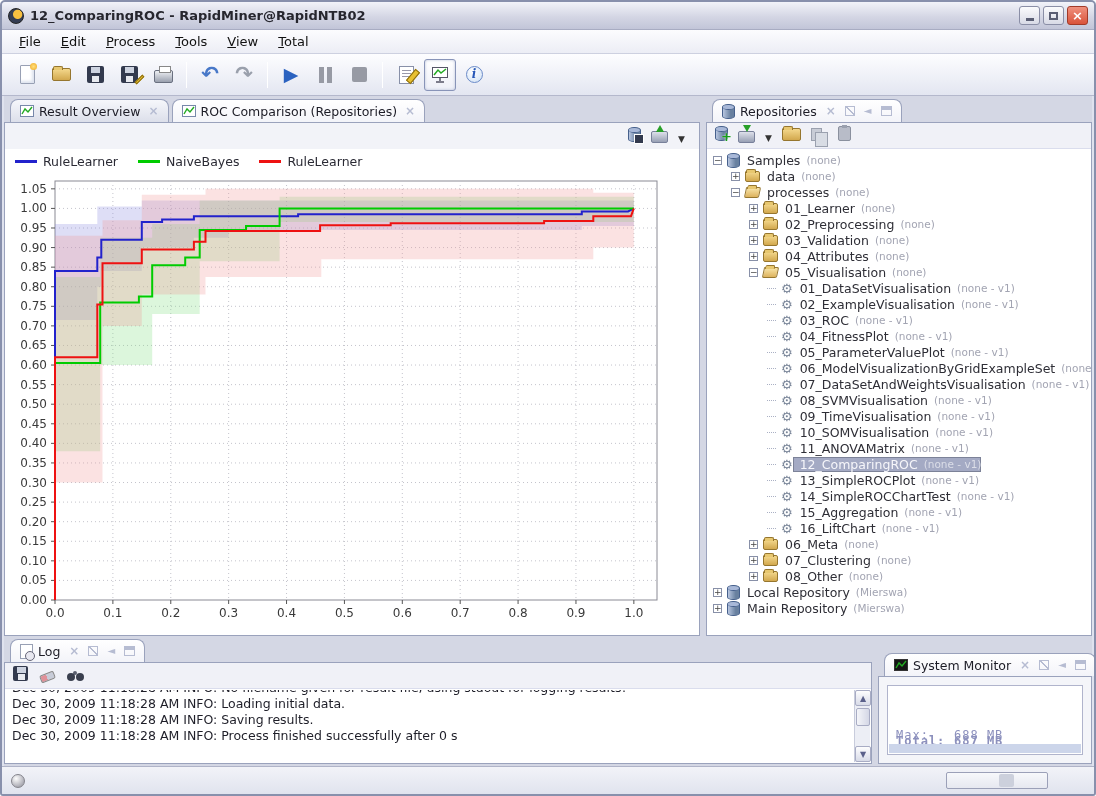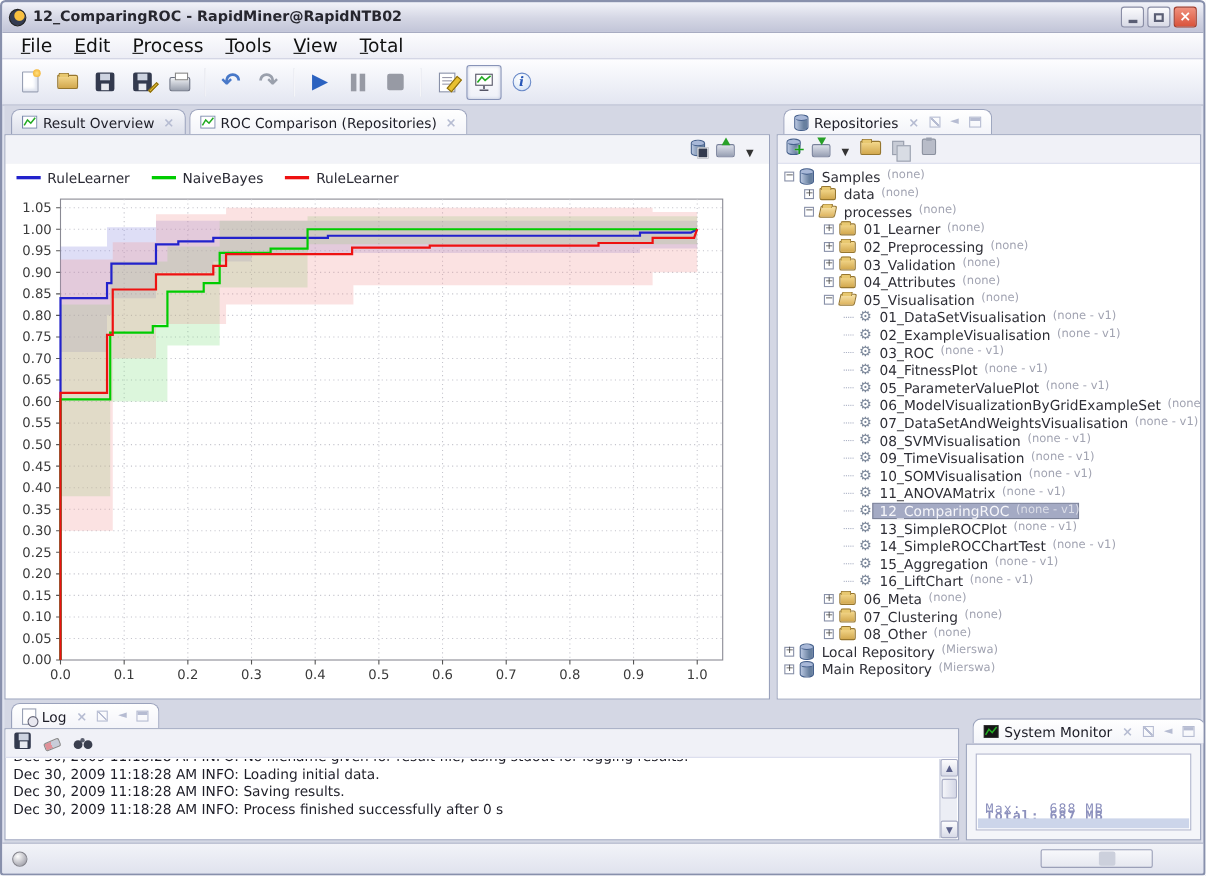--- a/index.html
+++ b/index.html
@@ -16,21 +16,21 @@
   .win-btns{display:flex;gap:3px;}
   .wbtn{width:21px;height:19px;border:1px solid #8a8ea6;border-radius:3px;display:flex;align-items:center;justify-content:center;
         background:linear-gradient(#fbfbfd,#d8dae6);font-size:12px;color:#3a3a48;}
   .wbtn .g-min{width:8px;height:3px;background:#5a5e74;margin-top:8px;}
   .wbtn .g-max{width:9px;height:8px;border:2px solid #5a5e74;}
   .wbtn.close{background:linear-gradient(#f0917e,#d9533b);border-color:#a23a28;color:#fff;font-weight:bold;font-size:13px;}
 
   
   .menubar{position:absolute;left:0;top:28px;right:0;height:24px;display:flex;align-items:center;padding-left:8px;gap:2px;
            background:linear-gradient(#fcfcfe,#ecedf5);border-bottom:1px solid #cdd0e0;}
-  .menu-item{font-size:17px;color:#111;padding:2px 9px;cursor:default;}
+  .menu-item{font-size:13px;color:#111;padding:2px 9px;cursor:default;}
   .menu-item::first-letter{text-decoration:underline;}
 
   .toolbar{position:absolute;left:0;top:52px;right:0;height:42px;display:flex;align-items:center;padding-left:8px;
            background:linear-gradient(#fdfdff,#e3e6f1);border-bottom:1px solid #b4b8cc;}
   .tbtn{width:32px;height:32px;display:flex;align-items:center;justify-content:center;border:1px solid transparent;border-radius:3px;margin:0 1px;}
   .tbtn.selected{border-color:#8894b8;background:linear-gradient(#ffffff,#eef0f8);box-shadow:inset 0 0 3px #b8c0d8;}
   .tsep{width:1px;height:26px;background:#c0c4d6;border-right:1px solid #fff;margin:0 6px;}
 
   
   .workspace{position:absolute;left:2px;right:2px;top:94px;bottom:28px;background:#d4d7e4;}
@@ -61,21 +61,21 @@
 
   
   .repo-toolbar{height:26px;display:flex;align-items:center;gap:10px;padding-left:8px;background:#f0f1f7;border-bottom:1px solid #dadded;}
   .tree{position:absolute;left:0;right:0;top:26px;bottom:0;overflow:hidden;padding-top:3px;background:#fff;}
   .tree-row{height:16px;display:flex;align-items:center;font-size:12.5px;color:#2e2e36;white-space:nowrap;}
   .tree-label{margin-left:5px;padding:0 2px;}
   .tree-suffix{margin-left:4px;font-size:10.5px;color:#a2a4b2;}
   .tree-row.selected .sel-wrap{background:#a4aac4;box-shadow:inset 0 0 0 1px #7c8298;}
   .tree-row.selected .tree-label{color:#f6f6fa;}
   .tree-row.selected .tree-suffix{color:#dcdee8;}
-  .sel-wrap{display:inline-flex;align-items:flex-start;}
+  .sel-wrap{display:inline-flex;align-items:center;}
   .expander{width:9px;height:9px;border:1px solid #8890a8;background:#fff;font-size:9px;line-height:7px;text-align:center;color:#444;flex:none;}
   .connector{width:9px;height:1px;border-top:1px dotted #aab0c4;flex:none;}
 
   
   .log-toolbar{height:26px;display:flex;align-items:center;gap:12px;padding-left:8px;background:#f0f1f7;border-bottom:1px solid #dadded;}
   .log-view{position:absolute;left:1px;right:17px;top:27px;bottom:1px;overflow:hidden;background:#fff;padding-left:6px;}
   .log-inner{margin-top:-10px;}
   .log-line{font-size:12.5px;line-height:16px;color:#1e1e28;white-space:nowrap;}
   .vscroll{position:absolute;right:1px;top:27px;bottom:1px;width:16px;background:#eceef5;border-left:1px solid #c8ccdc;}
   .varrow{position:absolute;left:0;width:16px;height:16px;background:linear-gradient(#fdfdfe,#d8dbe8);border:1px solid #a8acc4;

